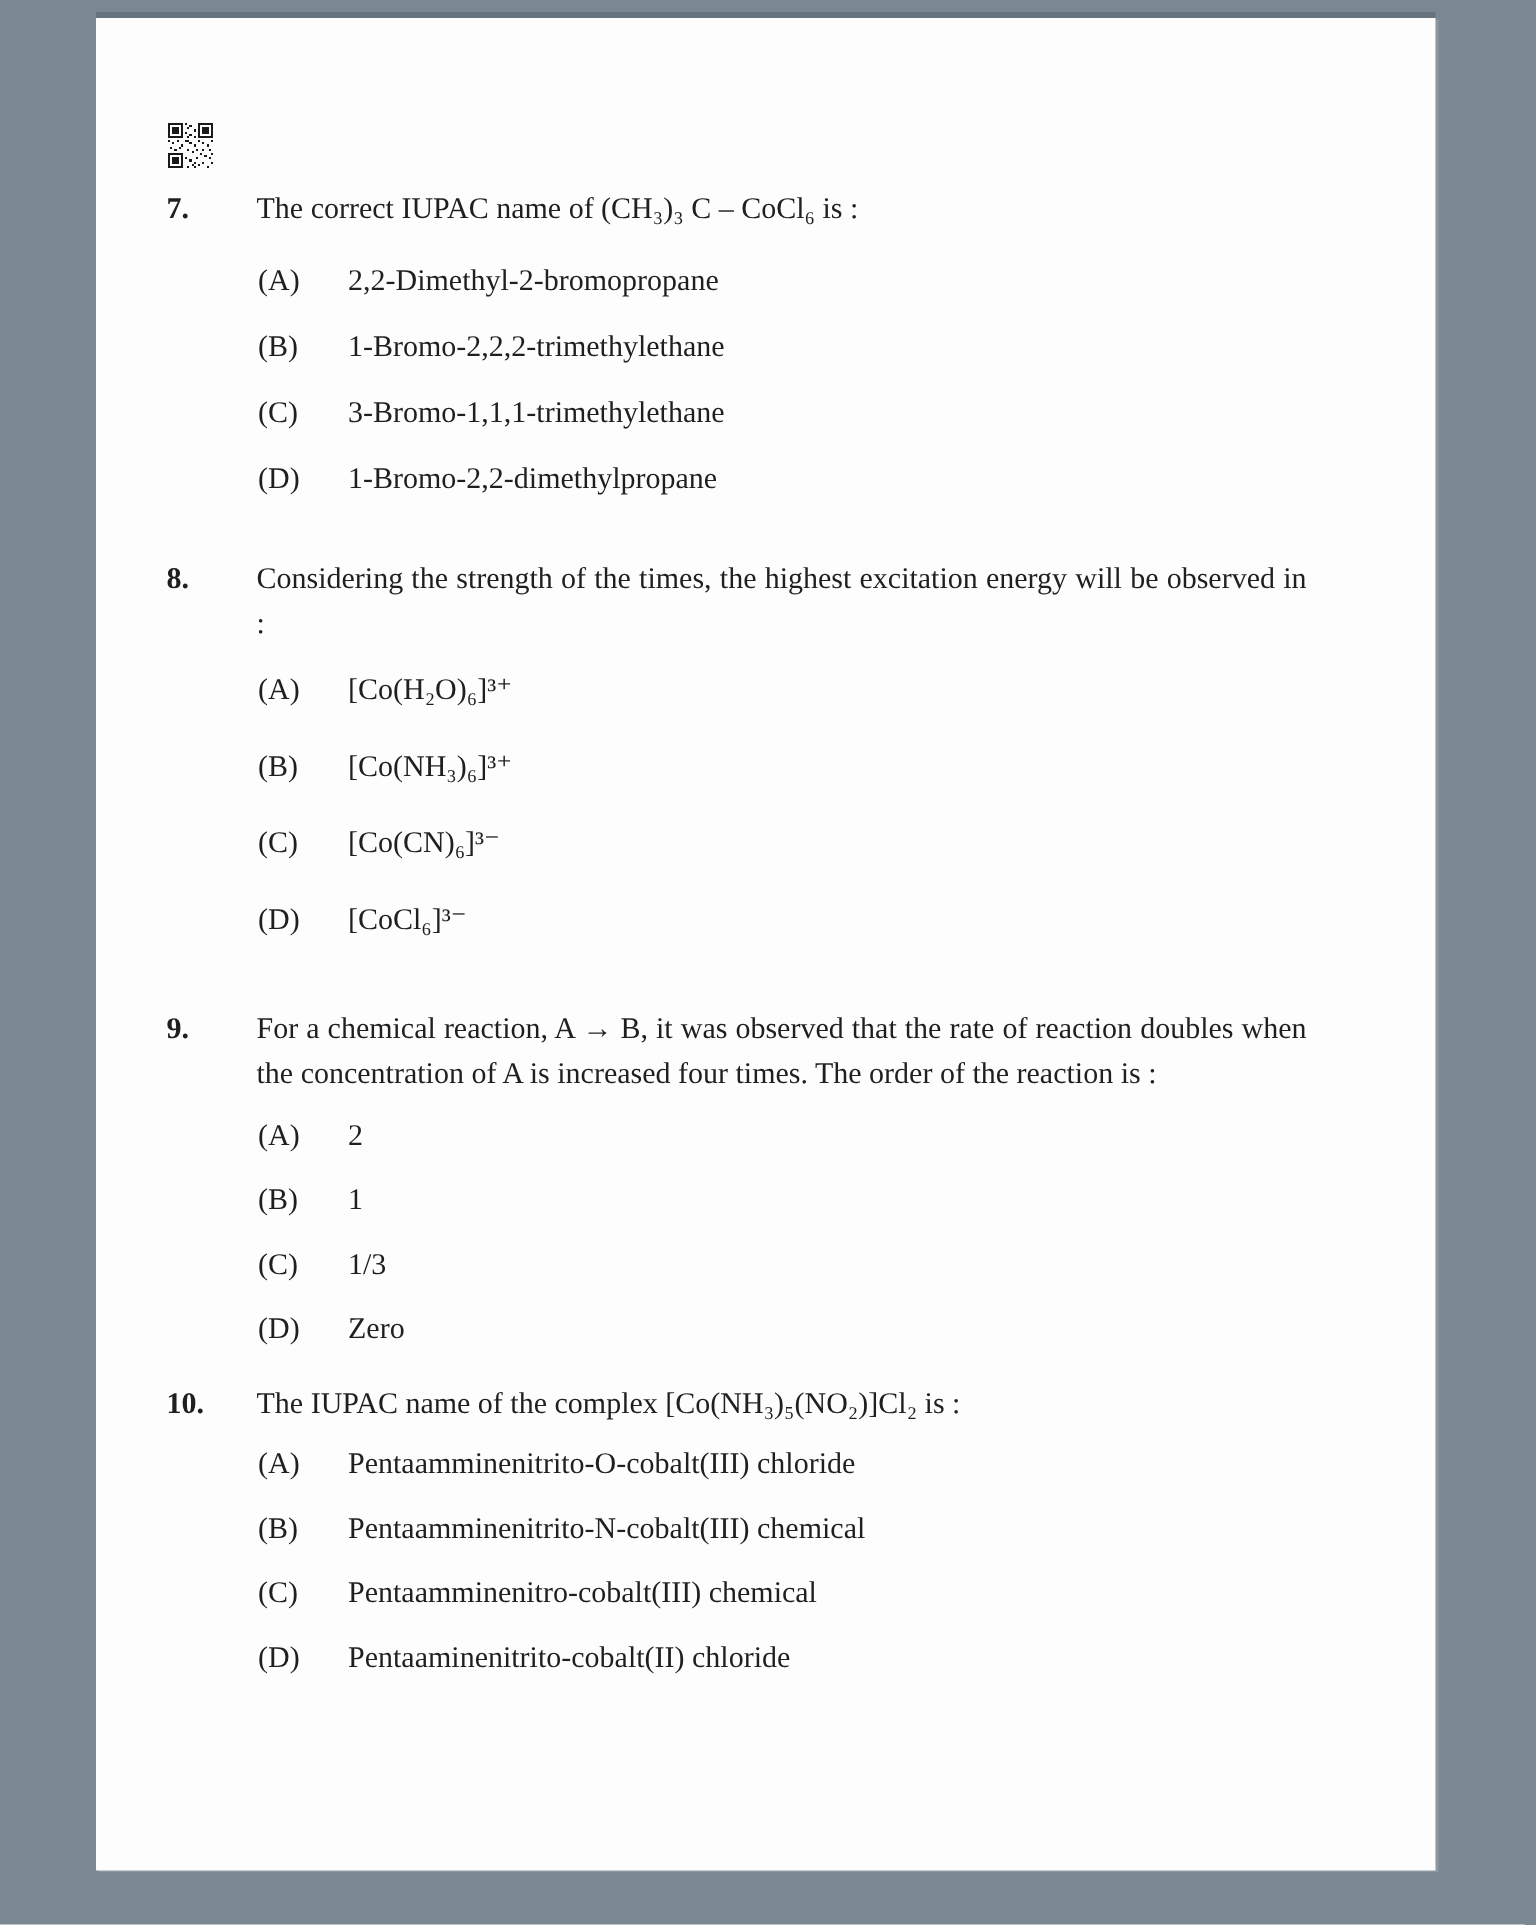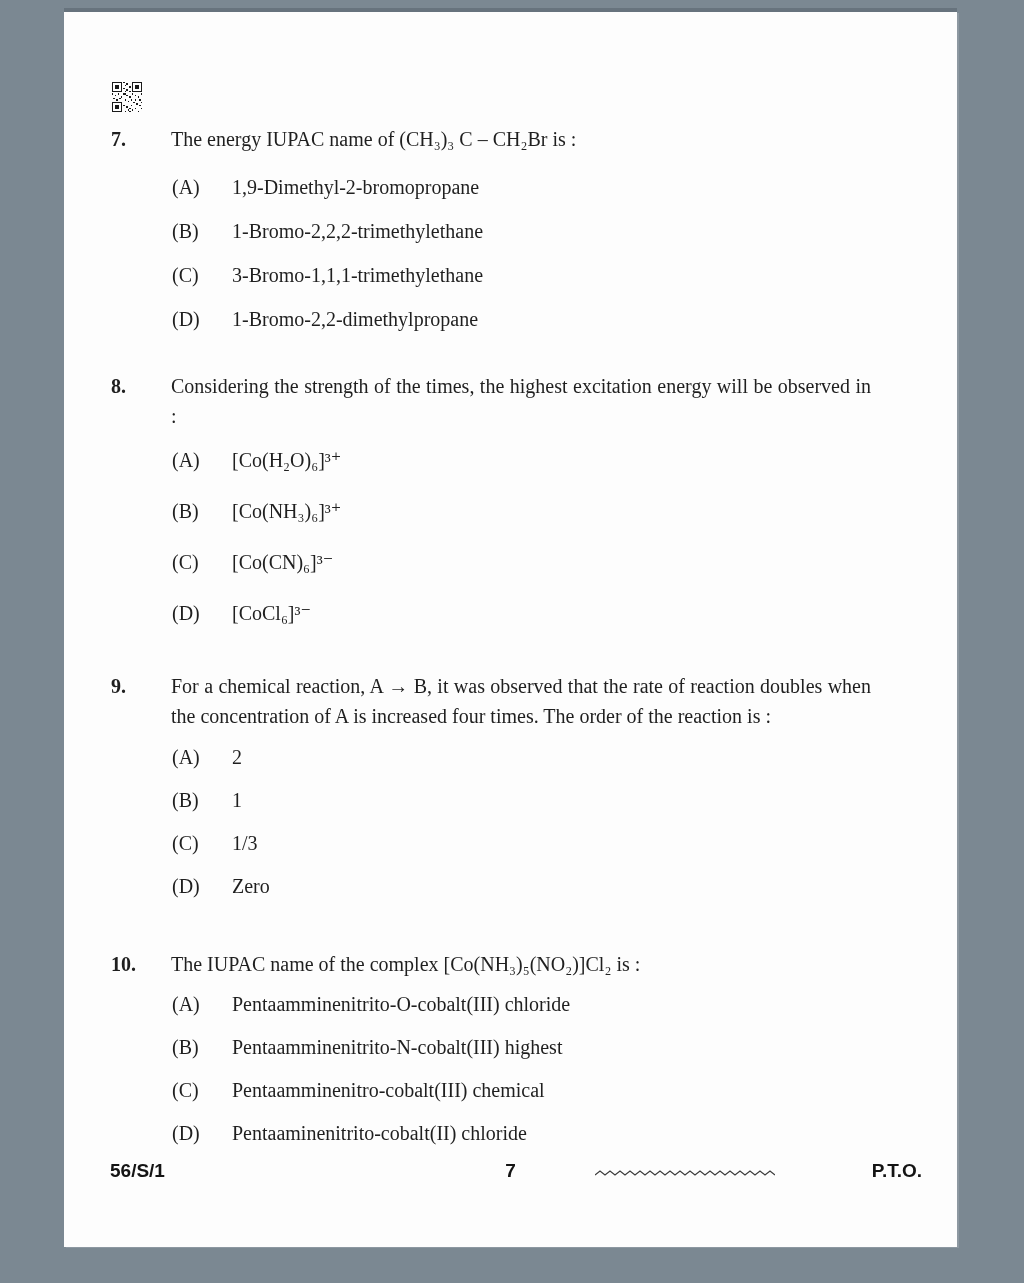--- a/index.html
+++ b/index.html
@@ -51,21 +51,21 @@
   .opt .otext  { flex:1; }
   .opt-f { line-height:32px; }
   .mt12 { margin-top:12px; }
   .mt18 { margin-top:18px; }
   .mt14 { margin-top:14px; }
   .mt13 { margin-top:13px; }
   .mt19 { margin-top:19px; }
   .mt11 { margin-top:11px; }
   .mt10 { margin-top:10px; }
   .mt37 { margin-top:37px; }
-  .mt40 { margin-top:48px; }
+  .mt40 { margin-top:20px; }
   .mt42 { margin-top:42px; }
   .footer {
     position:absolute;
     top:1148px; left:0;
     width:100%; height:30px;
     font-family:"Liberation Sans","DejaVu Sans",sans-serif;
     font-weight:bold;
     font-size:19px;
     color:#141414;
   }
@@ -134,25 +134,25 @@
           <rect x="20" y="18" width="1" height="1"></rect>
           <rect x="12" y="20" width="1" height="1"></rect>
       </g>
     </svg>
   </div>
 
   <div class="content">
 
     <div class="q mt12">
       <div class="qnum">7.</div>
-      <div class="qtext">The energy IUPAC name of (CH₃)₃ C – CH₂Br is :</div>
+      <div class="qtext">The correct IUPAC name of (CH₃)₃ C – CoCl₆ is :</div>
     </div>
     <div class="opt mt18">
       <div class="olabel">(A)</div>
-      <div class="otext">1,9-Dimethyl-2-bromopropane</div>
+      <div class="otext">2,2-Dimethyl-2-bromopropane</div>
     </div>
     <div class="opt mt14">
       <div class="olabel">(B)</div>
       <div class="otext">1-Bromo-2,2,2-trimethylethane</div>
     </div>
     <div class="opt mt14">
       <div class="olabel">(C)</div>
       <div class="otext">3-Bromo-1,1,1-trimethylethane</div>
     </div>
     <div class="opt mt14">
@@ -205,37 +205,27 @@
     <div class="q mt40">
       <div class="qnum">10.</div>
       <div class="qtext">The IUPAC name of the complex [Co(NH₃)₅(NO₂)]Cl₂ is :</div>
     </div>
     <div class="opt mt10">
       <div class="olabel">(A)</div>
       <div class="otext">Pentaamminenitrito-O-cobalt(III) chloride</div>
     </div>
     <div class="opt mt13">
       <div class="olabel">(B)</div>
-      <div class="otext">Pentaamminenitrito-N-cobalt(III) highest</div>
+      <div class="otext">Pentaamminenitrito-N-cobalt(III) chemical</div>
     </div>
     <div class="opt mt13">
       <div class="olabel">(C)</div>
       <div class="otext">Pentaamminenitro-cobalt(III) chemical</div>
     </div>
     <div class="opt mt13">
       <div class="olabel">(D)</div>
       <div class="otext">Pentaaminenitrito-cobalt(II) chloride</div>
     </div>
 
   </div>
 
-  <div class="footer">
-    <span class="f-code">56/S/1</span>
-    <span class="f-page">7</span>
-    <span class="f-squiggle">
-      <svg width="180" height="10" viewBox="0 0 180 10">
-        <path d="M0 7 l5 -4 l5 4 l5 -4 l5 4 l5 -4 l5 4 l5 -4 l5 4 l5 -4 l5 4 l5 -4 l5 4 l5 -4 l5 4 l5 -4 l5 4 l5 -4 l5 4 l5 -4 l5 4 l5 -4 l5 4 l5 -4 l5 4 l5 -4 l5 4 l5 -4 l5 4 l5 -4 l5 4 l5 -4 l5 4 l5 -4 l5 4 l5 -4 l5 4" fill="none" stroke="#3c3c3c" stroke-width="1.2"></path>
-      </svg>
-    </span>
-    <span class="f-pto">P.T.O.</span>
-  </div>
 
 </div>
 
 </body></html>

